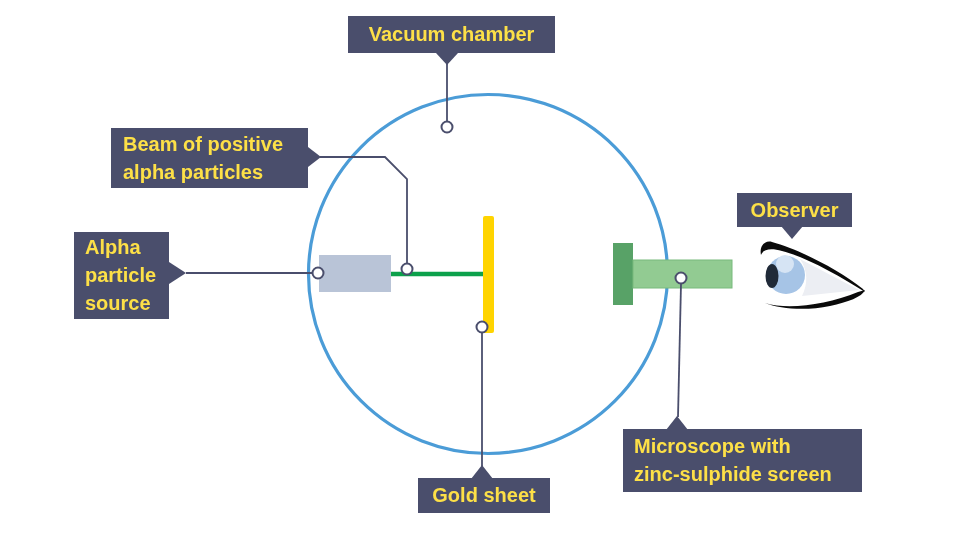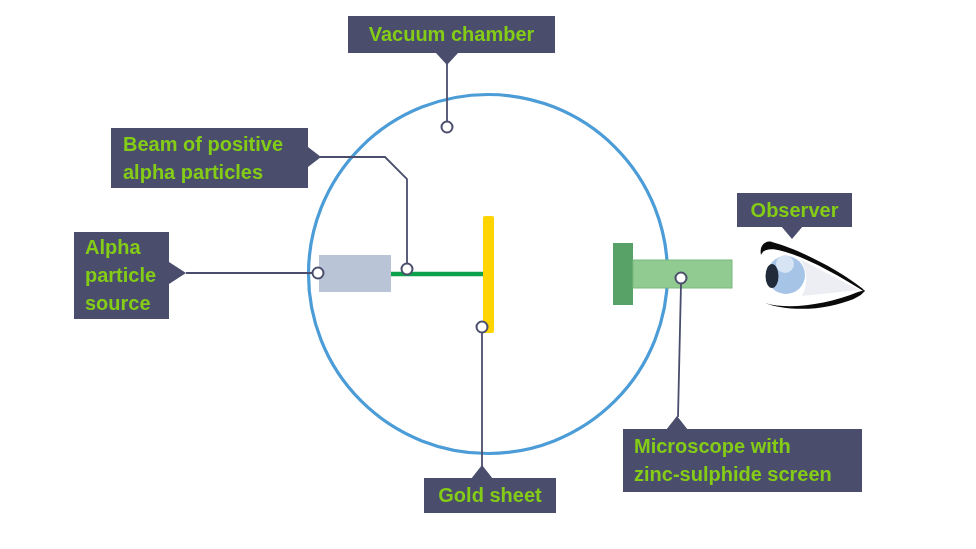--- a/index.html
+++ b/index.html
@@ -2,29 +2,29 @@
 <html><head>
 <meta charset="utf-8">
 <style>
   html,body{margin:0;padding:0;background:#ffffff;}
   #stage{
     position:relative;width:976px;height:549px;background:#ffffff;overflow:hidden;
     font-family:"Liberation Sans",sans-serif;
   }
   #diagram-svg{position:absolute;left:0;top:0;}
   .label{
-    position:absolute;background:#4a4e6c;color:#84cc16;font-weight:bold;
+    position:absolute;background:#4a4e6c;color:#fde047;font-weight:bold;
     font-size:20px;line-height:28px;white-space:pre-line;box-sizing:border-box;
     z-index:2;
   }
   .label.centered{text-align:center;}
   #label-vacuum{left:348px;top:16px;width:207px;height:37px;line-height:37px;}
   #label-beam{left:111px;top:128px;width:197px;height:60px;padding:2px 0 8px 12px;}
   #label-alpha{left:74px;top:232px;width:95px;height:87px;padding:1px 0 8px 11px;}
-  #label-gold{left:418px;top:478px;width:132px;height:35px;line-height:35px;margin-left:6px;}
+  #label-gold{left:418px;top:478px;width:132px;height:35px;line-height:35px;}
   #label-micro{left:623px;top:429px;width:239px;height:63px;padding:3px 8px 0 11px;}
   #label-observer{left:737px;top:193px;width:115px;height:34px;line-height:34px;}
 </style>
 </head>
 <body>
 
 <div id="stage">
 
   <svg id="diagram-svg" width="976" height="549" viewBox="0 0 976 549">
 

